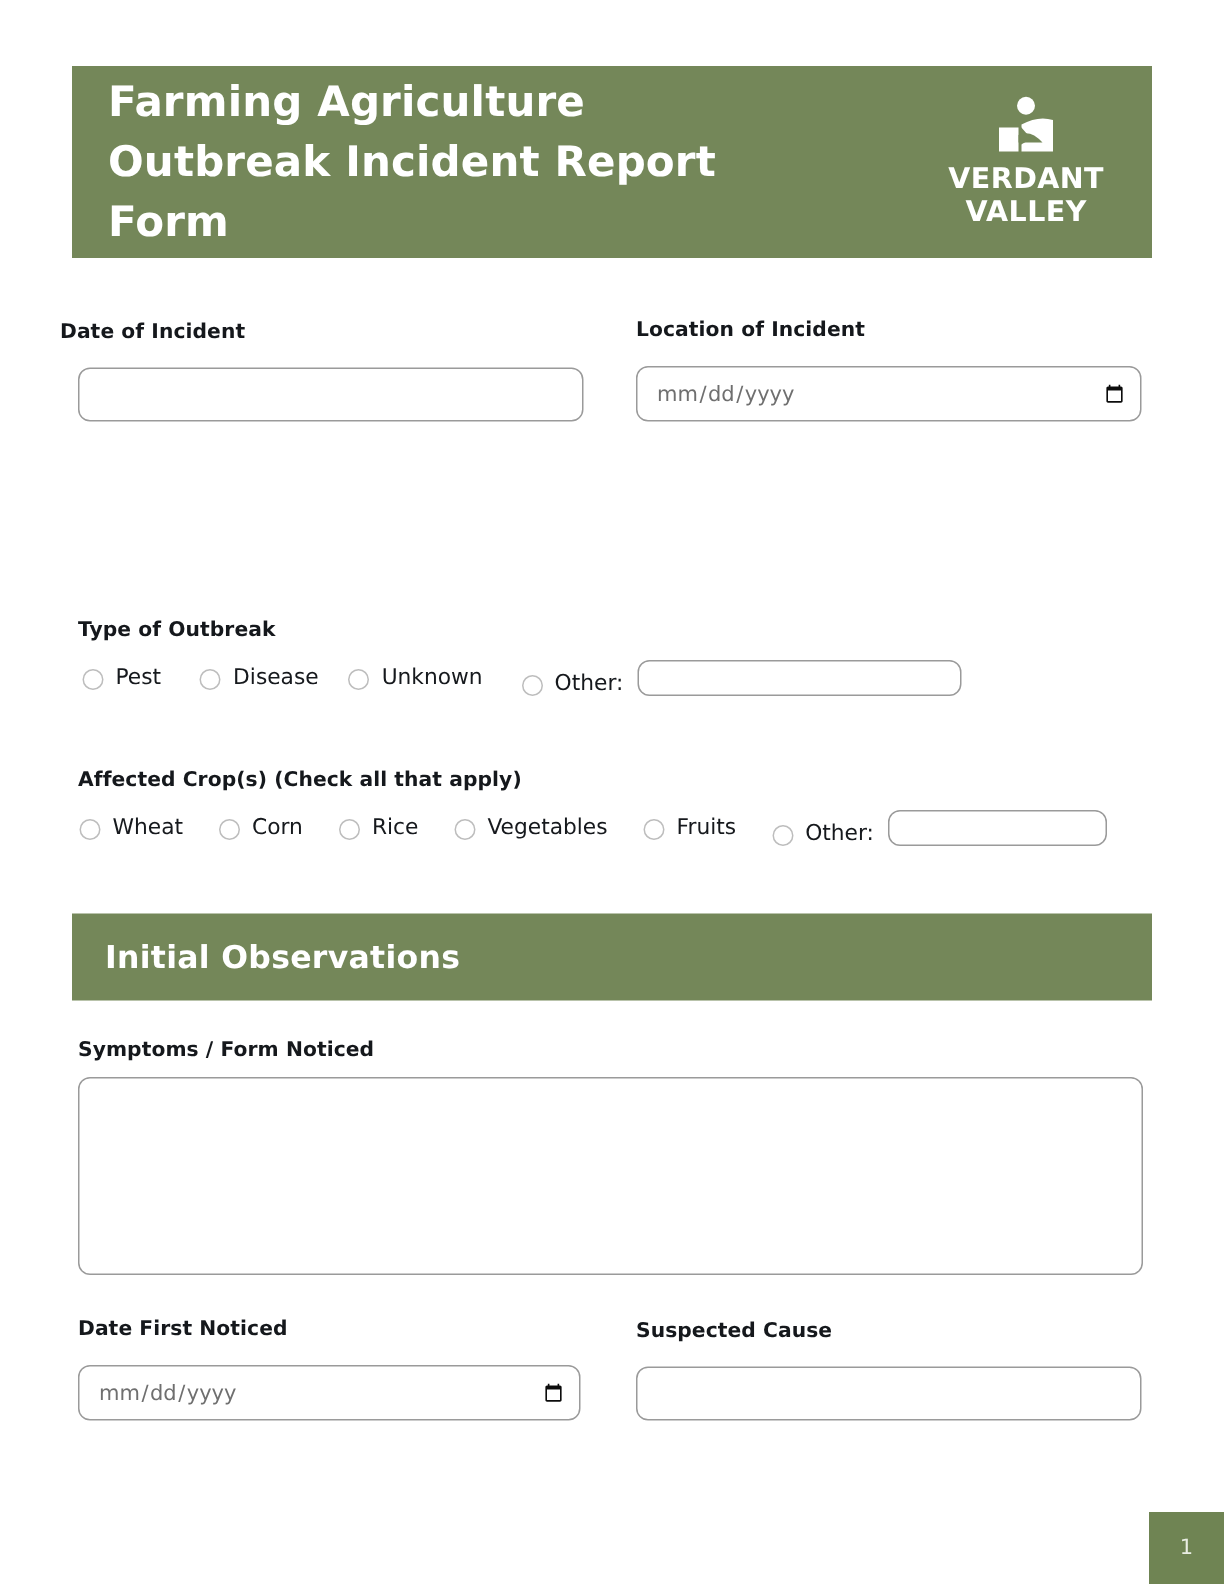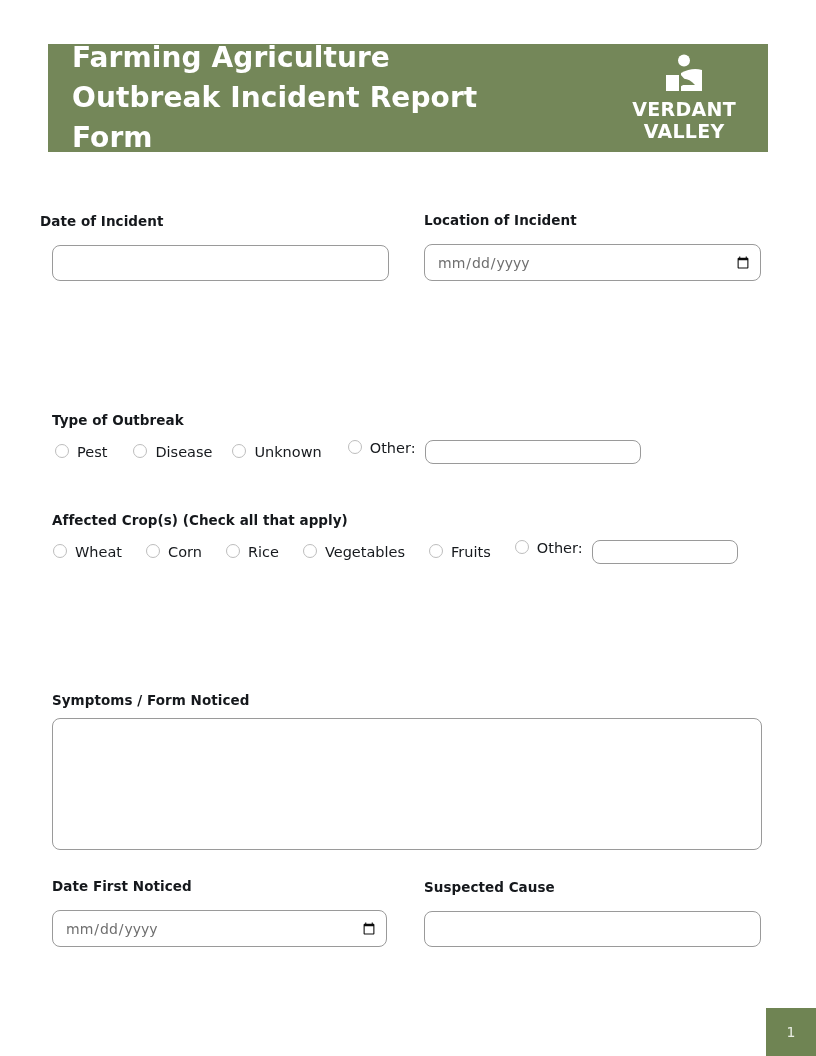--- a/index.html
+++ b/index.html
@@ -21,21 +21,21 @@
     background: #ffffff;
     overflow: hidden;
   }
 
   
   .header {
     position: absolute;
     left: 48px;
     top: 44px;
     width: 720px;
-    height: 108px;
+    height: 128px;
     background: #748759;
     display: flex;
     align-items: center;
     justify-content: space-between;
     box-sizing: border-box;
     padding: 0 28px 0 24px;
   }
   .header-title {
     color: #ffffff;
     font-size: 28px;
@@ -126,21 +126,21 @@
 
   
   .choice-row {
     position: absolute;
     display: flex;
     align-items: center;
     white-space: nowrap;
   }
   .choice {
     display: flex;
-    align-items: flex-start;
+    align-items: flex-end;
   }
   .radio-dot {
     width: 14px;
     height: 14px;
     border: 1.6px solid #bdbdbd;
     border-radius: 50%;
     box-sizing: border-box;
     background: #fff;
     flex: 0 0 auto;
     display: block;
@@ -254,20 +254,23 @@
       <span class="radio-dot"></span>
       <span class="choice-label">Fruits</span>
     </div>
     <div class="choice">
       <span class="radio-dot"></span>
       <span class="choice-label">Other:</span>
       <input class="inline-other-input" type="text" style="width: 146px;" placeholder="">
     </div>
   </div>
 
+  <div class="section-bar" style="top:609px;">
+    <div class="section-bar-title">Initial Observations</div>
+  </div>
 
   <div class="field-label" style="left:52px; top:692px;">Symptoms / Form Noticed</div>
   <textarea class="text-input" style="left: 52px; top: 718px; width: 710px; height: 132px;" placeholder=""></textarea>
 
   <div class="field-label" style="left:52px; top:878px;">Date First Noticed</div>
   <input class="text-input date-input" type="date" style="left: 52px; top: 910px; width: 335px; height: 37px;" placeholder="mm/dd/yyyy">
 
   <div class="field-label" style="left:424px; top:879px;">Suspected Cause</div>
   <input class="text-input" type="text" style="left: 424px; top: 911px; width: 337px; height: 36px;" placeholder="">
 

